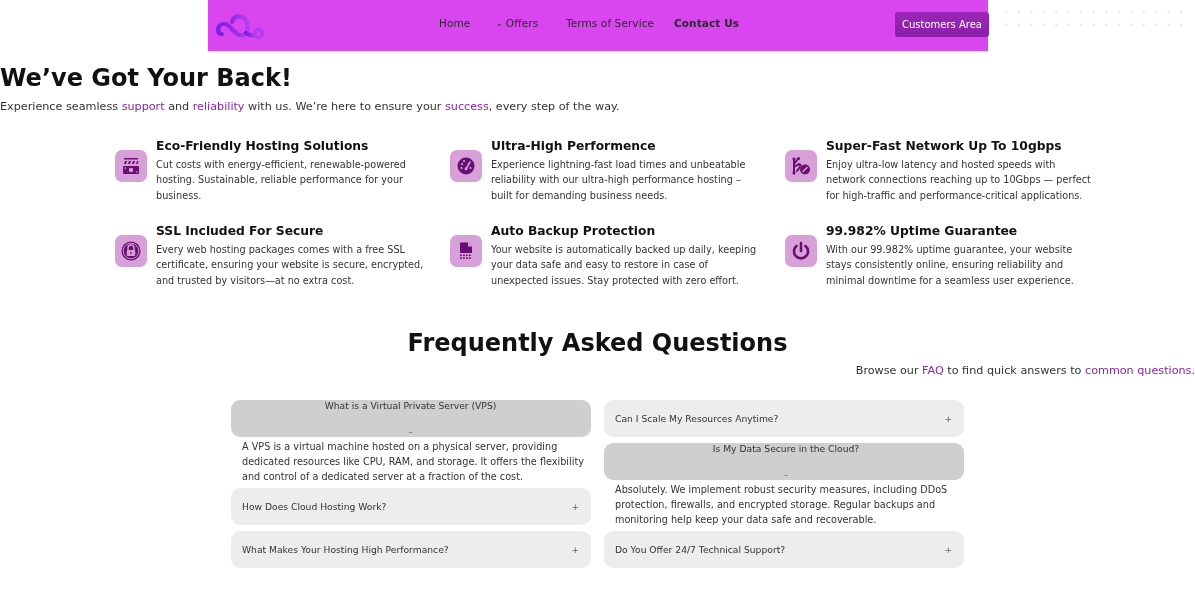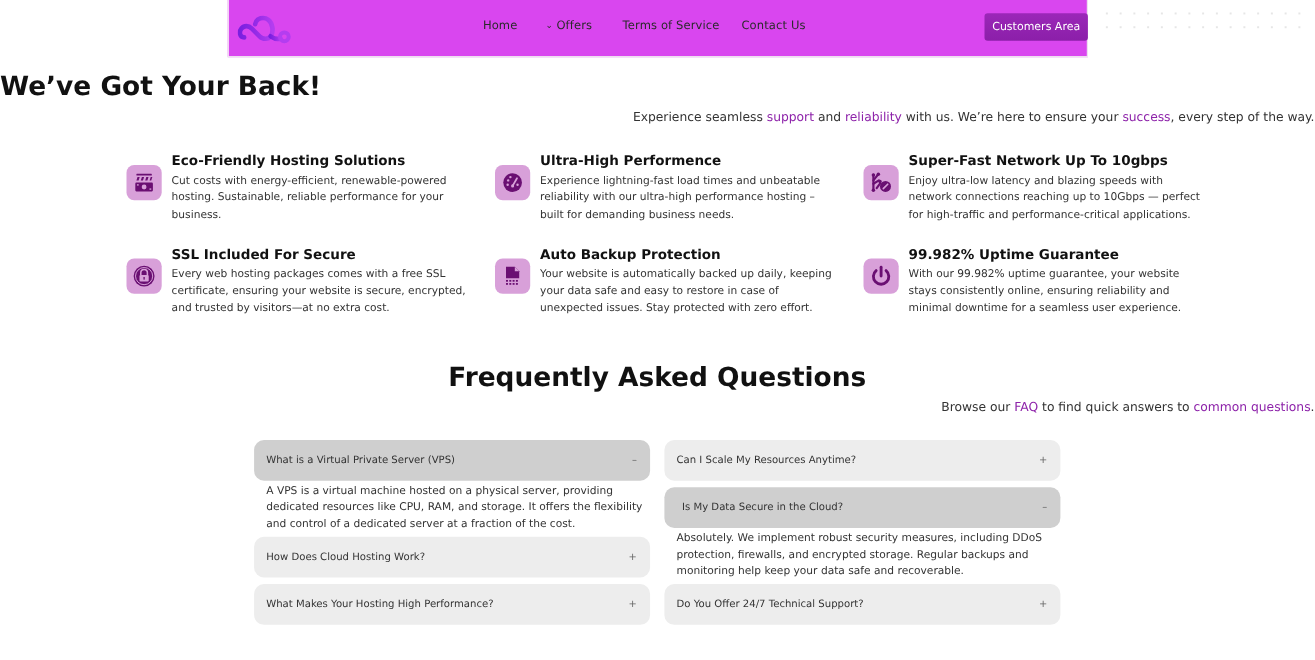--- a/index.html
+++ b/index.html
@@ -13,35 +13,35 @@
   .navbar { position: absolute; left: 207px; top: 0; width: 782px; height: 52px; background: #d946ef;
     border-bottom: 1px solid #efefef; border-right: 1px solid #f0f0f0; border-left: 1px solid #f6f6f6; }
   .logo { position: absolute; left: 8px; top: 9px; width: 50px; height: 32px; }
   .nav-link { position: absolute; top: 17px; font-size: 10.5px; color: #2a2a2a; cursor: pointer; letter-spacing: 0.1px; }
   .nav-link .chev { display: inline-block; font-size: 8px; margin-right: 3px; transform: translateY(-1px); }
   .cta { position: absolute; left: 687px; top: 12px; width: 94px; height: 25px; border-radius: 3px;
     background: linear-gradient(180deg, #9b27b8 0%, #8b1fa9 100%); color: #fff; font-size: 10px;
     display: flex; align-items: center; justify-content: center; cursor: pointer; }
 
   .hero-title { position: absolute; left: 0; width: 1195px; top: 64px; font-size: 24px; font-weight: bold; color: #111; }
-  .hero-sub { position: absolute; left: 0; width: 1195px; top: 100px; text-align: right; font-size: 11.2px; color: #333; padding-left: 36px; }
+  .hero-sub { position: absolute; left: 0; width: 1195px; top: 100px; text-align: left; font-size: 11.2px; color: #333; }
   .accent { color: #8e24aa; cursor: pointer; }
 
   .feature { position: absolute; width: 300px; }
   .feature .icon-box { position: absolute; left: 0; top: 11px; width: 32px; height: 32px; border-radius: 7px;
     background: #d8a0d9; display: flex; align-items: center; justify-content: center; }
   .feature .ftitle { position: absolute; left: 41px; top: 0; font-size: 12.3px; font-weight: bold; color: #111; white-space: nowrap; }
   .feature .fdesc { position: absolute; left: 41px; top: 18px; width: 268px; font-size: 9.7px; line-height: 15.3px; color: #333; }
 
   .faq-title { position: absolute; left: 0; width: 1195px; top: 329px; text-align: center; font-size: 24px; font-weight: bold; color: #111; }
   .faq-sub { position: absolute; left: 0; width: 1195px; top: 364px; text-align: right; font-size: 11.2px; color: #333; }
 
   .faq-q { position: absolute; width: 360px; height: 37px; border-radius: 9px; background: #ededed;
     display: flex; align-items: center; justify-content: space-between; padding: 0 12px 0 11px; cursor: pointer; }
-  .faq-q.open { background: #cfcfcf; }
+  .faq-q.open { background: #cfcfcf; flex-direction: column; }
   .faq-q .qtext { font-size: 9.2px; color: #333; }
   .faq-q .qsign { font-size: 9px; color: #666; }
   .faq-a { position: absolute; width: 345px; font-size: 9.7px; line-height: 15.2px; color: #333; }
 
   svg { display: block; }
 </style>
 </head>
 <body>
 
 <div class="dots"></div>
@@ -60,21 +60,21 @@
       <path d="M30 24 C33 26 36 27 39 26" fill="none" stroke="url(#lg)" stroke-width="4.2" stroke-linecap="round"></path>
       <circle cx="42.5" cy="24.5" r="4" fill="none" stroke="#b43df0" stroke-width="3.6"></circle>
     </svg>
   </div>
 
   <span class="nav-link" style="left:231px;">Home</span>
   <span class="nav-link" style="left:288px;">
     <span class="chev">⌄</span><span>Offers</span>
   </span>
   <span class="nav-link" style="left:358px;">Terms of Service</span>
-  <span class="nav-link" style="left:466px;">Contact Us</span>
+  <span class="nav-link" style="left:466px;font-weight:bold;">Contact Us</span>
 
   <div class="cta">Customers Area</div>
 </header>
 
 <h1 class="hero-title">We’ve Got Your Back!</h1>
 <p class="hero-sub"><span>Experience seamless </span><span class="accent">support</span><span> and </span><span class="accent">reliability</span><span> with us. We’re here to ensure your </span><span class="accent">success</span><span>, every step of the way.</span></p>
 
 <div class="feature" style="left:115px; top:139px;">
   <div class="icon-box">
     <svg width="20" height="20" viewBox="0 0 20 20">
@@ -119,21 +119,21 @@
       </g>
       <circle cx="4" cy="4" r="1.6" fill="#6a0f72"></circle>
       <circle cx="8.5" cy="3.5" r="1.6" fill="#6a0f72"></circle>
       <circle cx="4" cy="18" r="1.6" fill="#6a0f72"></circle>
       <circle cx="10" cy="10" r="1.6" fill="#6a0f72"></circle>
       <circle cx="15" cy="14.5" r="5" fill="#6a0f72"></circle>
       <path d="M13 16.5 L17 12.5" stroke="#d8a0d9" stroke-width="1.5" stroke-linecap="round"></path>
     </svg>
   </div>
   <div class="ftitle">Super-Fast Network Up To 10gbps</div>
-  <div class="fdesc">Enjoy ultra-low latency and blazing speeds with network connections reaching up to 10Gbps — perfect for high-traffic and performance-critical applications.</div>
+  <div class="fdesc">Enjoy ultra-low latency and hosted speeds with network connections reaching up to 10Gbps — perfect for high-traffic and performance-critical applications.</div>
 </div>
 
 <div class="feature" style="left:115px; top:224px;">
   <div class="icon-box">
     <svg width="22" height="22" viewBox="0 0 22 22">
       <circle cx="11" cy="11" r="9.5" fill="#6a0f72"></circle>
       <circle cx="11" cy="11" r="7.8" fill="none" stroke="#d8a0d9" stroke-width="0.9"></circle>
       <path d="M8 10 V8 a3 3 0 0 1 6 0 V10" fill="none" stroke="#d8a0d9" stroke-width="1.4"></path>
       <rect x="6.8" y="10" width="8.4" height="6" rx="1" fill="#d8a0d9"></rect>
       <rect x="10.4" y="11.8" width="1.2" height="2.4" fill="#6a0f72"></rect>

